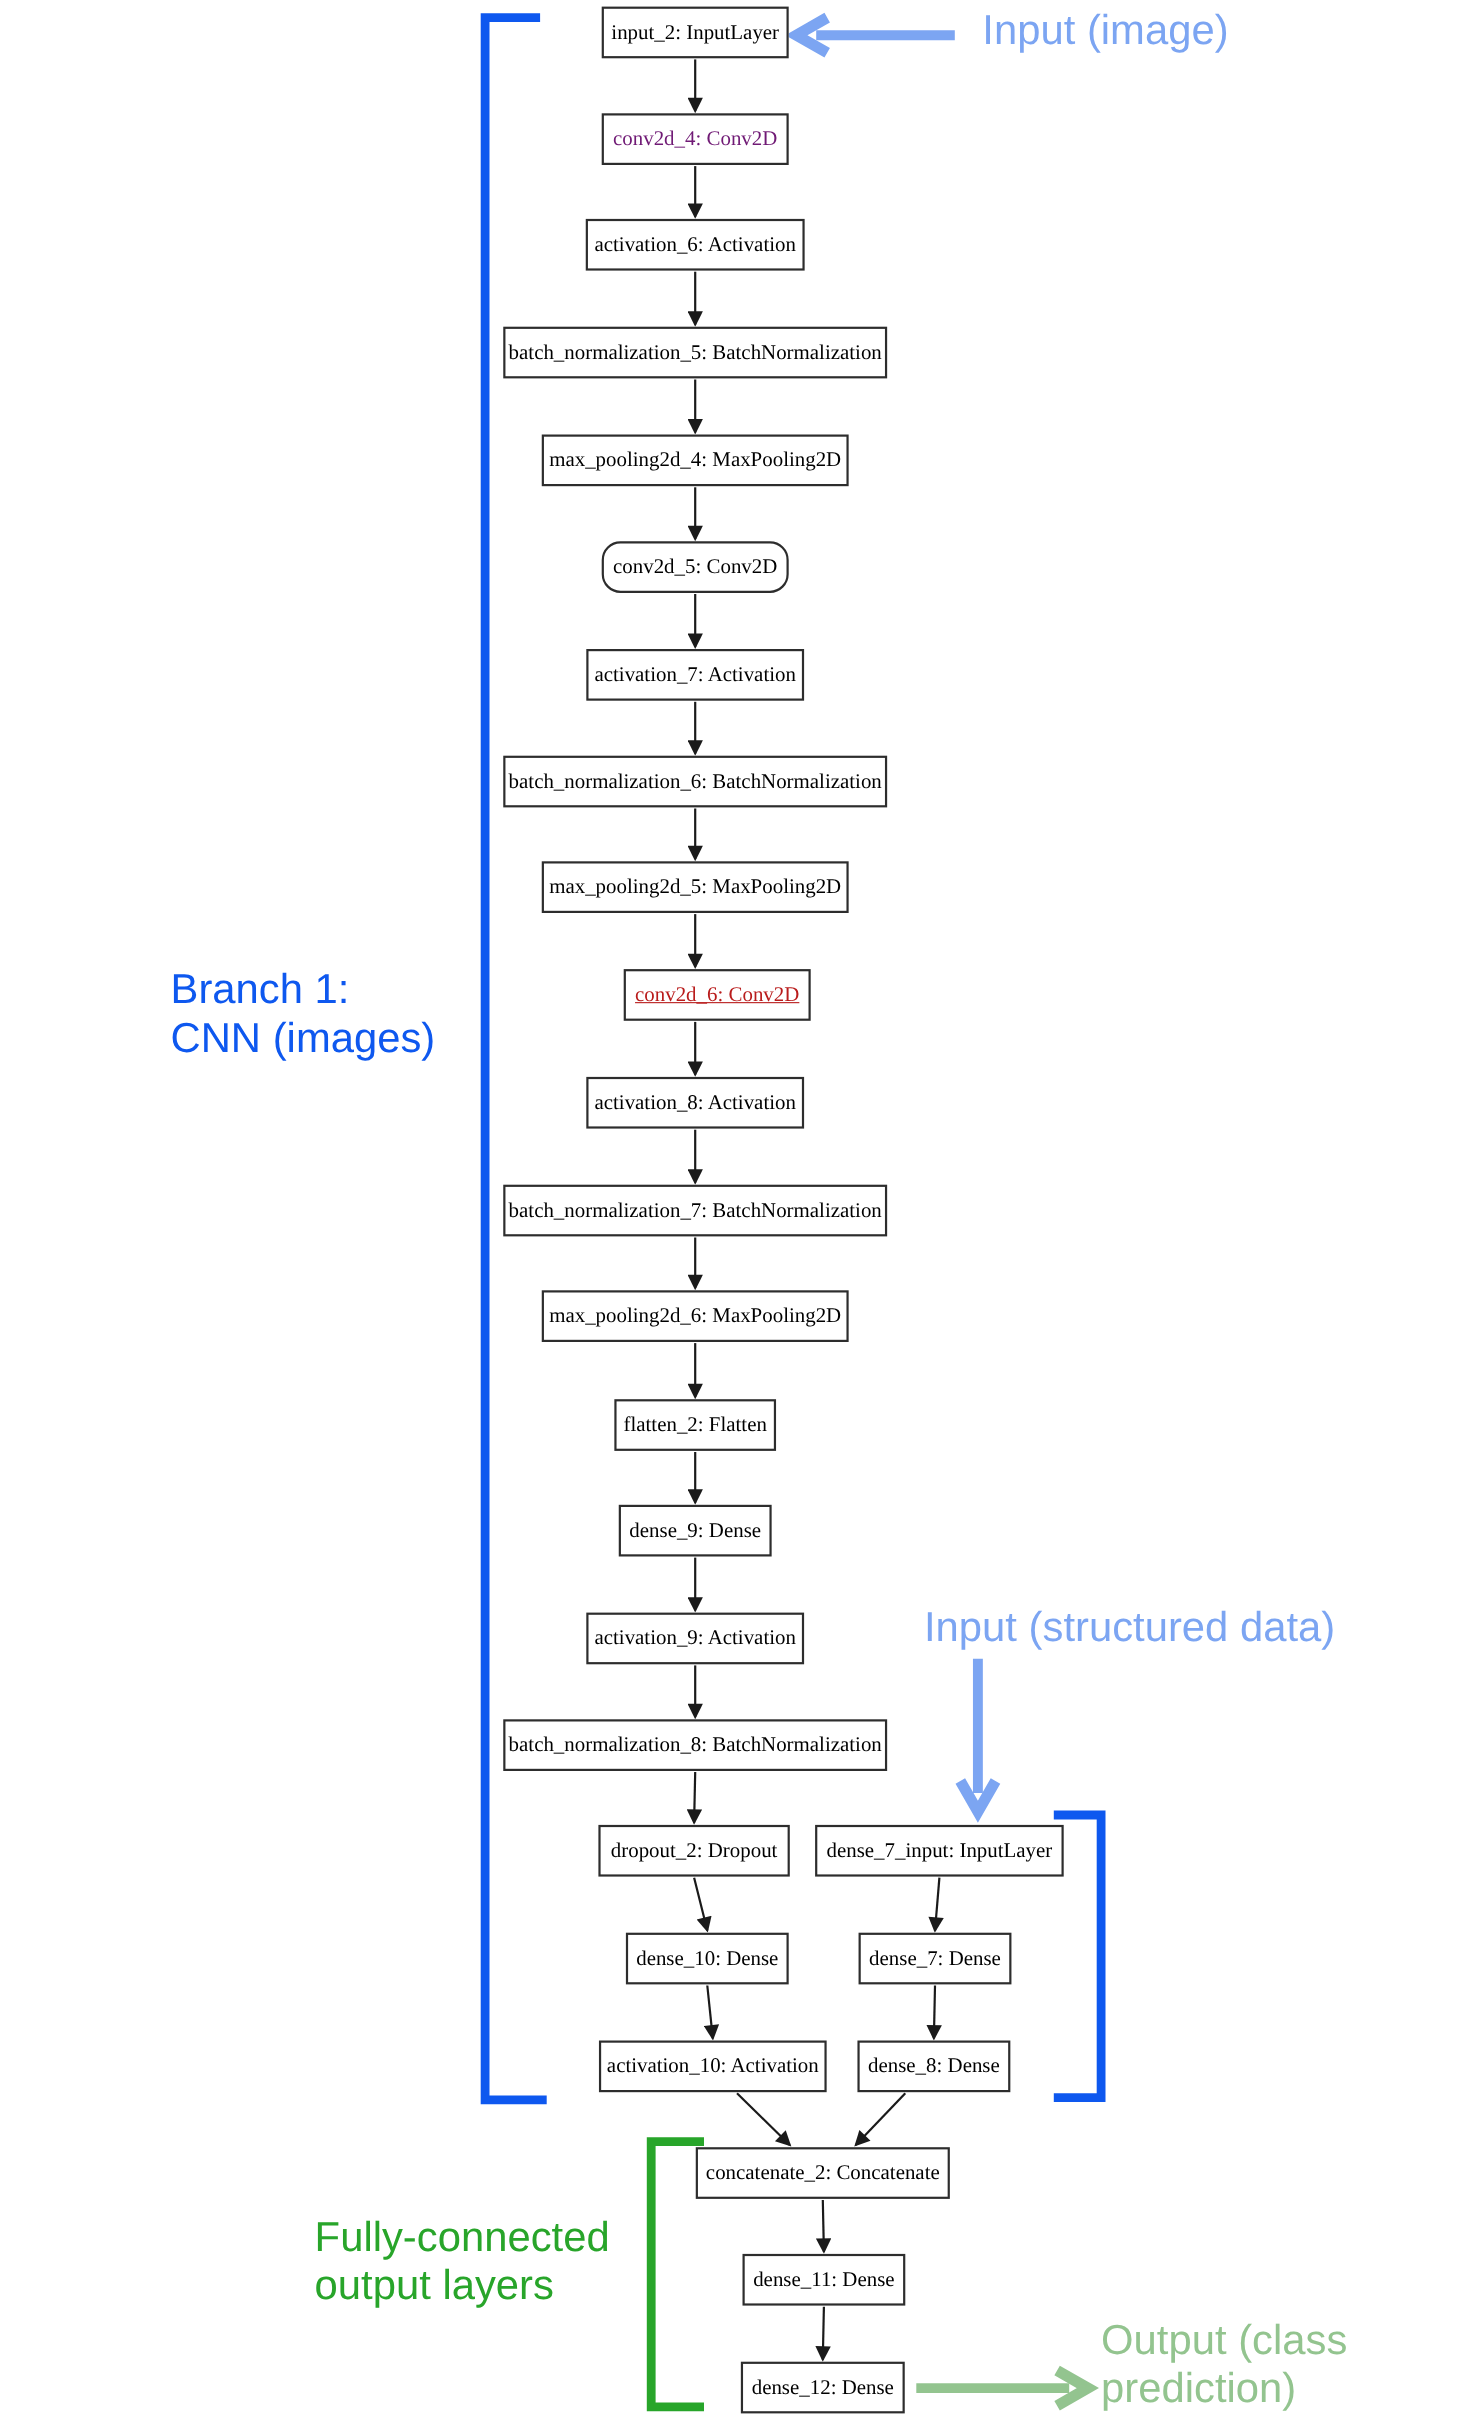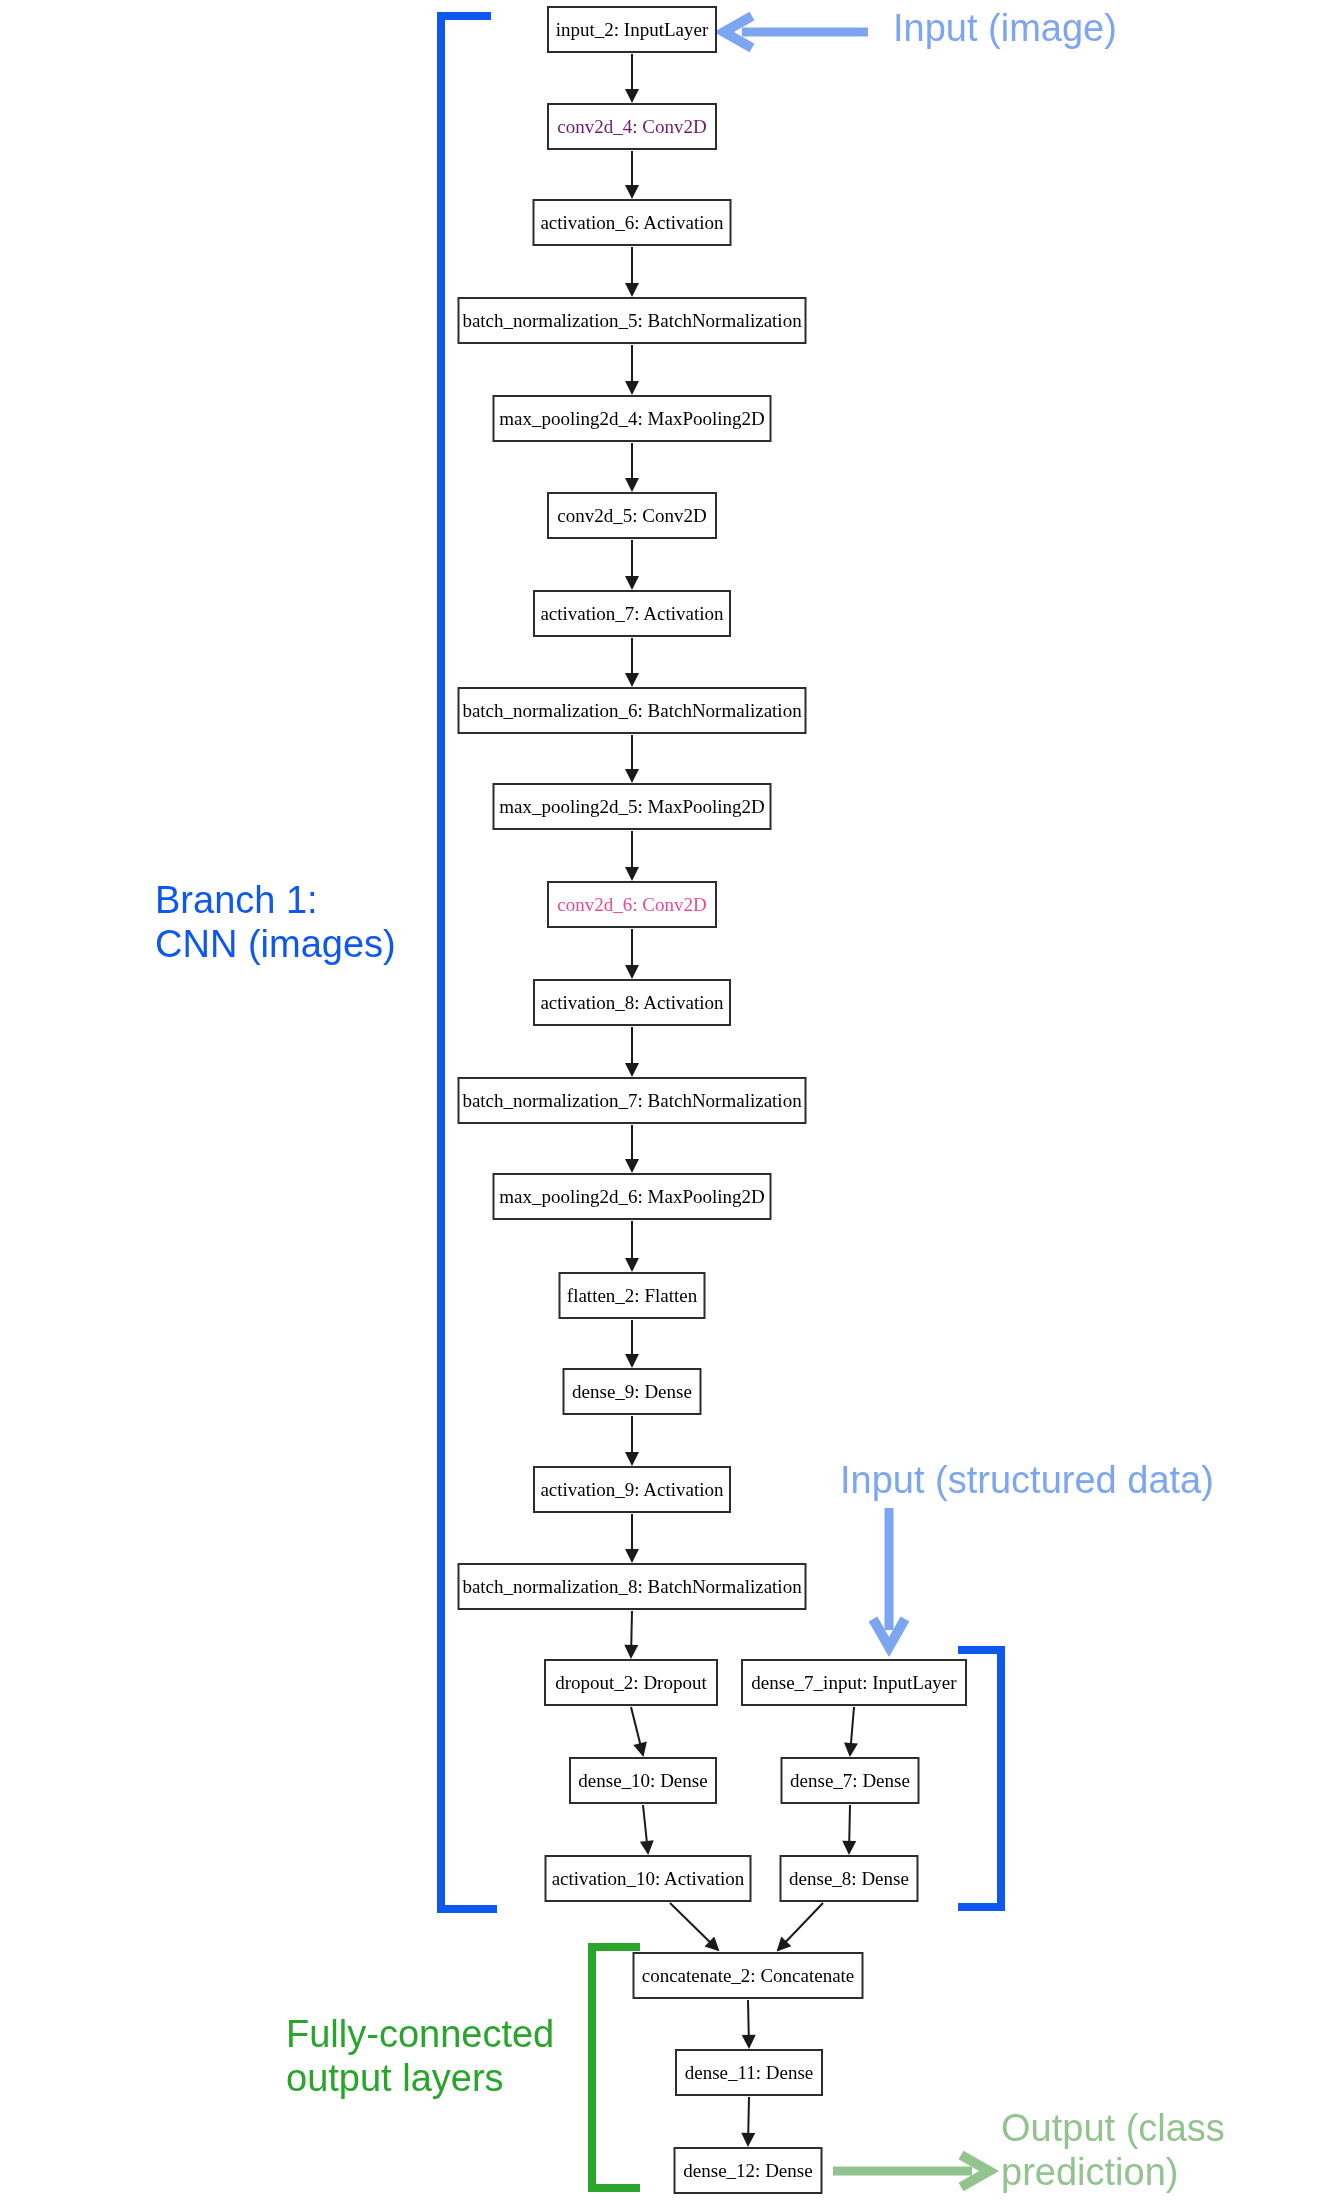--- a/index.html
+++ b/index.html
@@ -92,25 +92,25 @@
         </g>
       </g>
   </svg>
 
   <div id="nodes">
       <div class="node" style="left: 632px; top: 6px; width: 170px; border-color: rgb(45, 45, 45); background: rgb(255, 255, 255); color: rgb(0, 0, 0);">input_2: InputLayer</div>
       <div class="node" style="left: 632px; top: 103px; width: 170px; border-color: rgb(45, 45, 45); background: rgb(255, 255, 255); color: #701a75;">conv2d_4: Conv2D</div>
       <div class="node" style="left: 632px; top: 199px; width: 199px; border-color: rgb(45, 45, 45); background: rgb(255, 255, 255); color: rgb(0, 0, 0);">activation_6: Activation</div>
       <div class="node" style="left: 632px; top: 297px; width: 349px; border-color: rgb(45, 45, 45); background: rgb(255, 255, 255); color: rgb(0, 0, 0);">batch_normalization_5: BatchNormalization</div>
       <div class="node" style="left: 632px; top: 395px; width: 279px; border-color: rgb(45, 45, 45); background: rgb(255, 255, 255); color: rgb(0, 0, 0);">max_pooling2d_4: MaxPooling2D</div>
-      <div class="node" style="left: 632px; top: 492px; width: 170px; border-color: rgb(45, 45, 45); background: rgb(255, 255, 255); color: rgb(0, 0, 0);">conv2d_5: Conv2D</div>
+      <div class="node" style="left: 632px; top: 492px; width: 170px; border-color: rgb(45, 45, 45); background: rgb(255, 255, 255); color: rgb(0, 0, 0); border-radius: 17px;">conv2d_5: Conv2D</div>
       <div class="node" style="left: 632px; top: 590px; width: 198px; border-color: rgb(45, 45, 45); background: rgb(255, 255, 255); color: rgb(0, 0, 0);">activation_7: Activation</div>
       <div class="node" style="left: 632px; top: 687px; width: 349px; border-color: rgb(45, 45, 45); background: rgb(255, 255, 255); color: rgb(0, 0, 0);">batch_normalization_6: BatchNormalization</div>
       <div class="node" style="left: 632px; top: 783px; width: 279px; border-color: rgb(45, 45, 45); background: rgb(255, 255, 255); color: rgb(0, 0, 0);">max_pooling2d_5: MaxPooling2D</div>
-      <div class="node" style="left: 632px; top: 881px; width: 170px; border-color: rgb(45, 45, 45); background: rgb(255, 255, 255); color: #ec4899;">conv2d_6: Conv2D</div>
+      <div class="node" style="left: 652px; top: 881px; width: 170px; border-color: rgb(45, 45, 45); background: rgb(255, 255, 255); color: #b91c1c; text-decoration: underline;">conv2d_6: Conv2D</div>
       <div class="node" style="left: 632px; top: 979px; width: 198px; border-color: rgb(45, 45, 45); background: rgb(255, 255, 255); color: rgb(0, 0, 0);">activation_8: Activation</div>
       <div class="node" style="left: 632px; top: 1077px; width: 349px; border-color: rgb(45, 45, 45); background: rgb(255, 255, 255); color: rgb(0, 0, 0);">batch_normalization_7: BatchNormalization</div>
       <div class="node" style="left: 632px; top: 1173px; width: 279px; border-color: rgb(45, 45, 45); background: rgb(255, 255, 255); color: rgb(0, 0, 0);">max_pooling2d_6: MaxPooling2D</div>
       <div class="node" style="left: 632px; top: 1272px; width: 147px; border-color: rgb(45, 45, 45); background: rgb(255, 255, 255); color: rgb(0, 0, 0);">flatten_2: Flatten</div>
       <div class="node" style="left: 632px; top: 1368px; width: 139px; border-color: rgb(45, 45, 45); background: rgb(255, 255, 255); color: rgb(0, 0, 0);">dense_9: Dense</div>
       <div class="node" style="left: 632px; top: 1466px; width: 198px; border-color: rgb(45, 45, 45); background: rgb(255, 255, 255); color: rgb(0, 0, 0);">activation_9: Activation</div>
       <div class="node" style="left: 632px; top: 1563px; width: 349px; border-color: rgb(45, 45, 45); background: rgb(255, 255, 255); color: rgb(0, 0, 0);">batch_normalization_8: BatchNormalization</div>
       <div class="node" style="left: 631px; top: 1659px; width: 174px; border-color: rgb(45, 45, 45); background: rgb(255, 255, 255); color: rgb(0, 0, 0);">dropout_2: Dropout</div>
       <div class="node" style="left: 854px; top: 1659px; width: 226px; border-color: rgb(45, 45, 45); background: rgb(255, 255, 255); color: rgb(0, 0, 0);">dense_7_input: InputLayer</div>
       <div class="node" style="left: 643px; top: 1757px; width: 148px; border-color: rgb(45, 45, 45); background: rgb(255, 255, 255); color: rgb(0, 0, 0);">dense_10: Dense</div>

